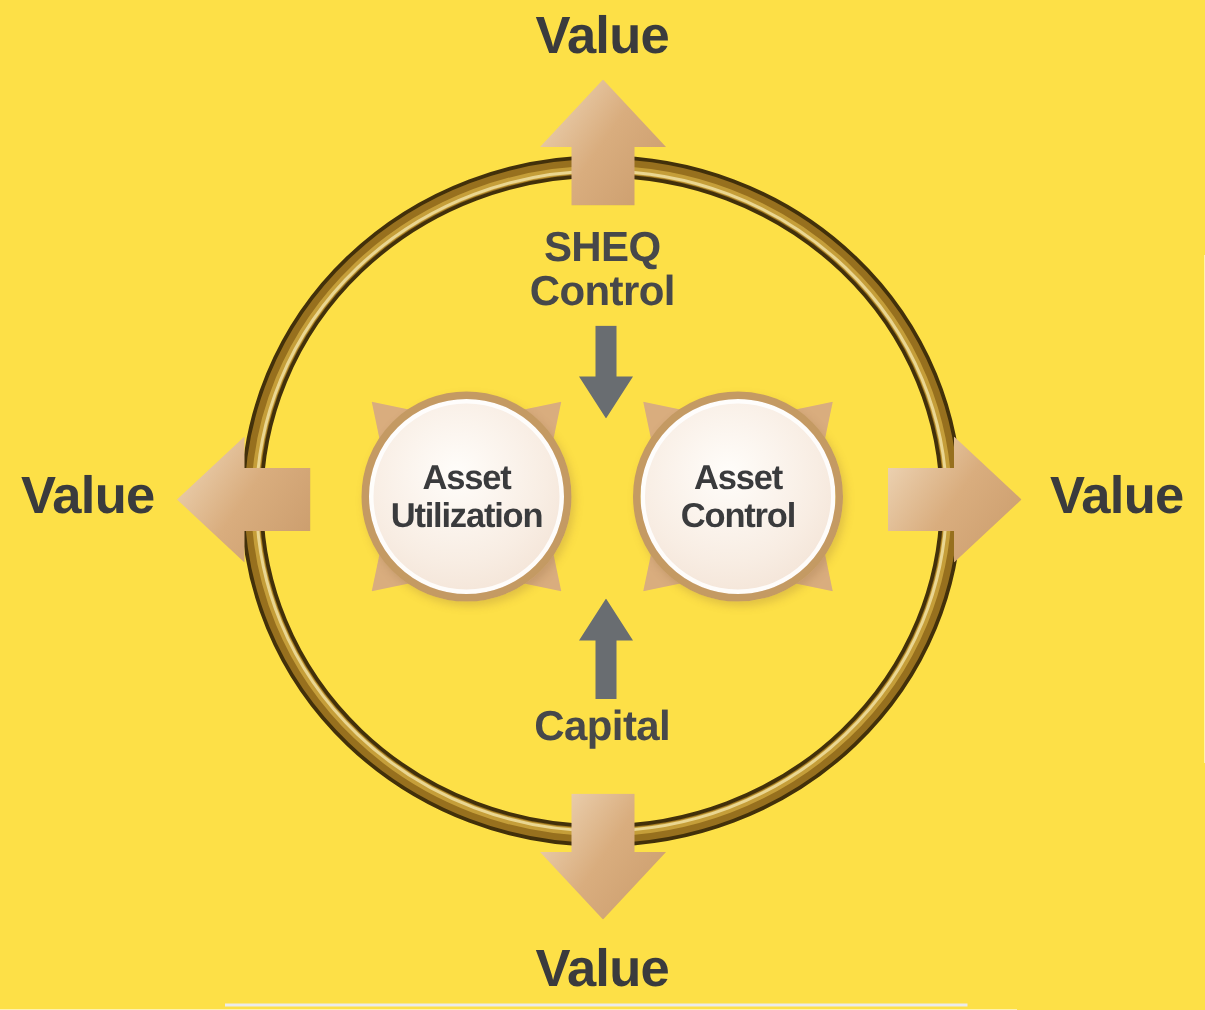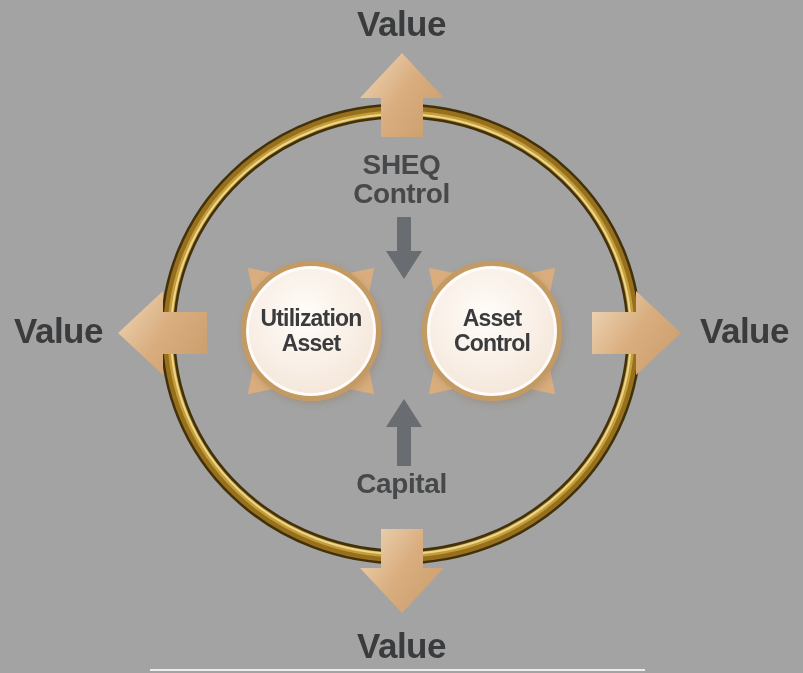--- a/index.html
+++ b/index.html
@@ -1,17 +1,17 @@
 <!DOCTYPE html>
 <html style="--arrow_tan: #d9ad7e; --arrow_tan_light: #ecd2b2; --arrow_tan_dark: #cb9d6d; --ring_dark: #42300a; --ring_gold: #97701e; --ring_mid_highlight: #caa33c; --ring_highlight: #ecd996; --node_border: #c49a63; --node_fill_light: #fffdfa; --node_fill: #f8ede3; --node_fill_edge: #f0ddcd; --gray_arrow: #696d71; --text_dark: #3a3b3d; --text_mid: #47484a;"><head>
 <meta charset="utf-8">
 <style>
   html,body{margin:0;padding:0;background:#ffffff;}
   .canvas{
-    position:relative;width:803px;height:673px;background:#a3a3a3;overflow:hidden;
+    position:relative;width:803px;height:673px;background:#fde047;overflow:hidden;
     font-family:"Liberation Sans", sans-serif;
   }
   
   .ring-svg{position:absolute;left:0;top:0;z-index:1;}
   
   .tan-arrow{
     position:absolute;z-index:2;
     background:linear-gradient(125deg, var(--arrow_tan_light) 8%, var(--arrow_tan) 50%, var(--arrow_tan_dark) 95%);
     filter:drop-shadow(3px 4px 2px rgba(110,80,50,.30));
   }
@@ -120,22 +120,22 @@
   <div class="gray-arrow down"></div>
   <div class="gray-arrow up"></div>
 
   <div class="node asset">
     <div class="tab tl"></div>
     <div class="tab tr"></div>
     <div class="tab br"></div>
     <div class="tab bl"></div>
     <div class="node-circle">
       <div class="node-label">
+        <span>Asset</span>
         <span>Utilization</span>
-        <span>Asset</span>
       </div>
     </div>
   </div>
 
   <div class="node cost">
     <div class="tab tl"></div>
     <div class="tab tr"></div>
     <div class="tab br"></div>
     <div class="tab bl"></div>
     <div class="node-circle">

